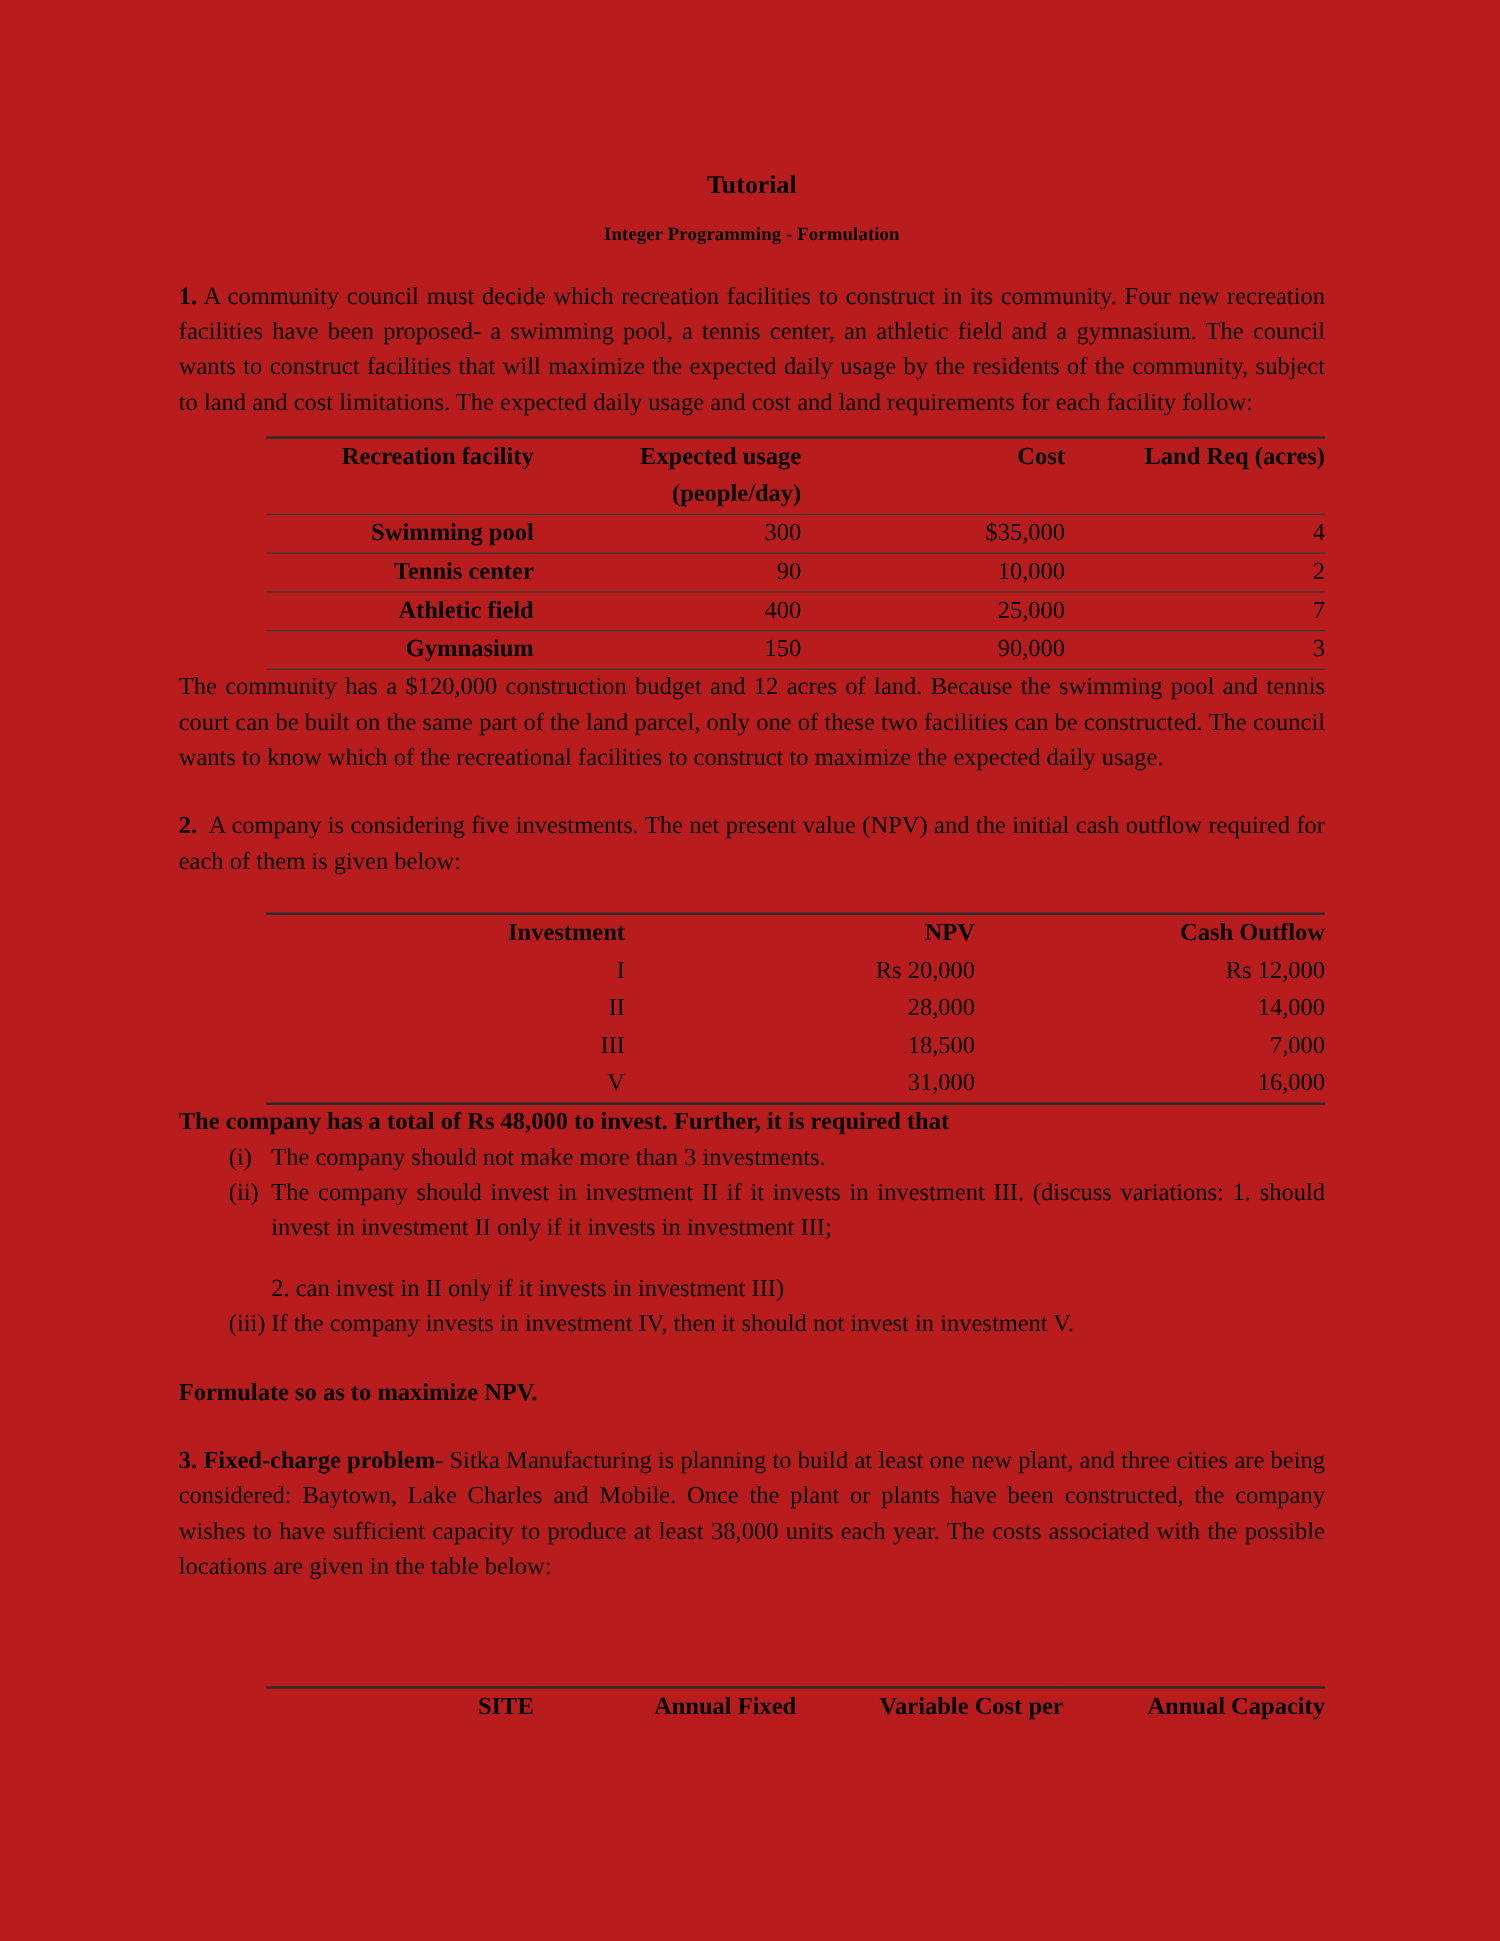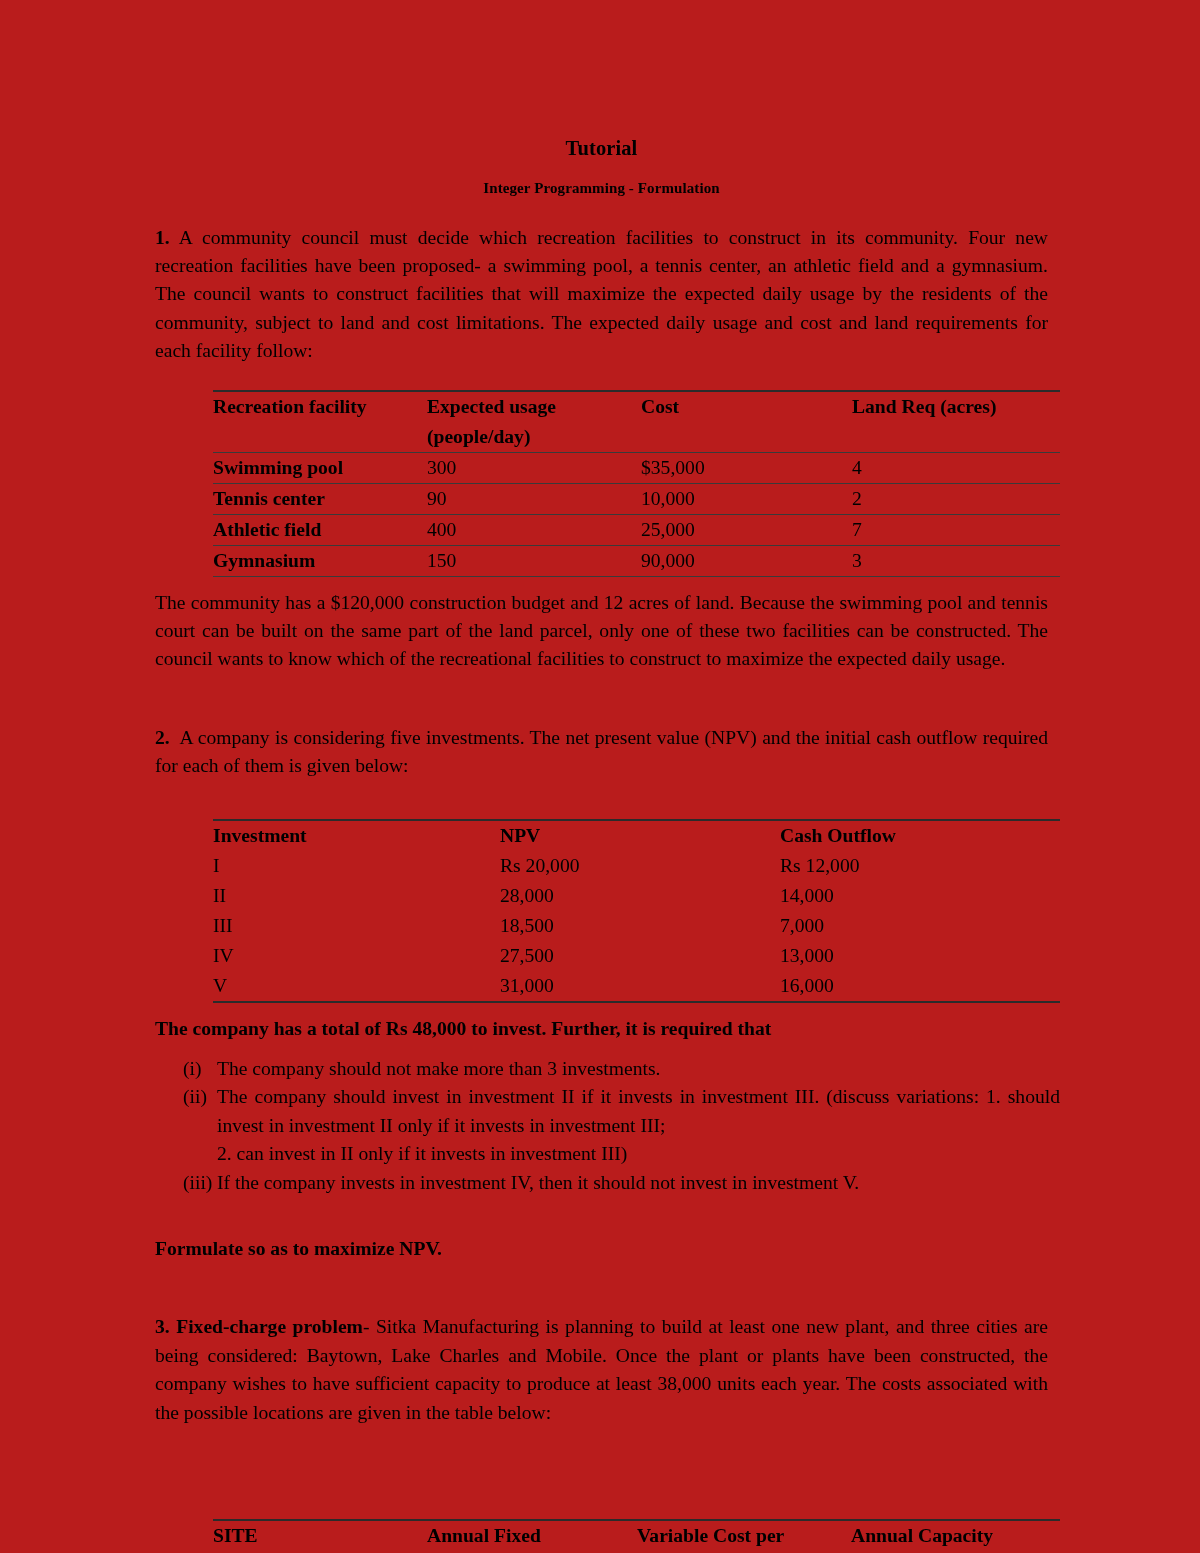--- a/index.html
+++ b/index.html
@@ -40,37 +40,38 @@
     line-height: 1.0;
     margin: 0 0 28px 0;
     letter-spacing: 0.1px;
   }
 
   
   .para {
     font-size: 19.6px;
     line-height: 28.4px;
     text-align: justify;
-    margin: 12px;
+    margin: 0;
     hyphens: none;
   }
   .para.compact { text-align: left; font-weight: bold; }
   .para b { font-weight: bold; }
   .spacer-sm { height: 12px; }
   .spacer-md { height: 26px; }
   .spacer-lg { height: 40px; }
 
   
   .tbl-wrap { margin: 0; }
   table.doc-table {
     border-collapse: collapse;
     table-layout: fixed;
     font-size: 19.6px;
     margin-left: 70px;
     width: 847px;
+    text-align: right;
   }
   table.doc-table td {
     padding: 1px 0 2px 0;
     vertical-align: top;
     line-height: 27px;
     font-size: 19.6px;
   }
   table.doc-table td.hcell { font-weight: bold; }
 
   
@@ -110,20 +111,21 @@
     padding-left: 40px;
     box-sizing: border-box;
   }
   .rlist .rbody {
     flex: 1 1 auto;
     text-align: justify;
   }
   .rlist .rbody .sub {
     display: block;
     text-align: left;
+    margin-top: 20px;
   }
 </style>
 </head>
 <body>
 
 <div class="page">
   <div class="content">
 
     <div class="doc-title">Tutorial</div>
     <div class="doc-subtitle">Integer Programming - Formulation</div>
@@ -198,25 +200,20 @@
           </tr>
           <tr>
             <td class="c1">II</td>
             <td class="c2">28,000</td>
             <td class="c3">14,000</td>
           </tr>
           <tr>
             <td class="c1">III</td>
             <td class="c2">18,500</td>
             <td class="c3">7,000</td>
-          </tr>
-          <tr>
-            <td class="c1">IV</td>
-            <td class="c2">27,500</td>
-            <td class="c3">13,000</td>
           </tr>
           <tr class="rule-bot">
             <td class="c1">V</td>
             <td class="c2">31,000</td>
             <td class="c3">16,000</td>
           </tr>
         </tbody>
       </table>
     </div>
 

